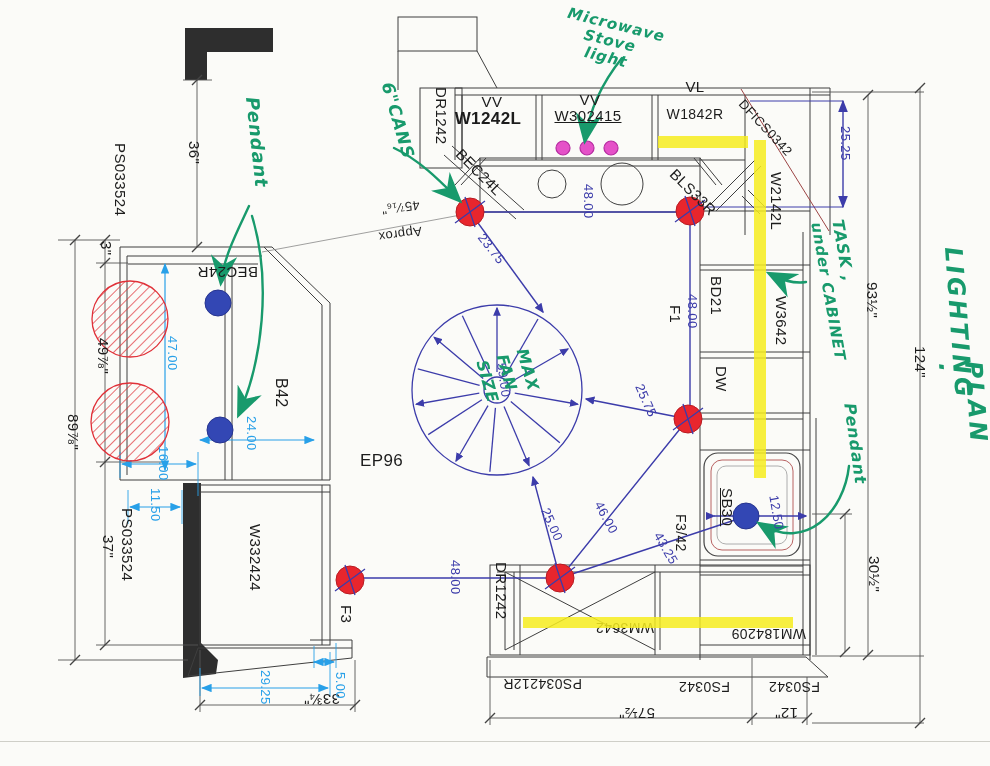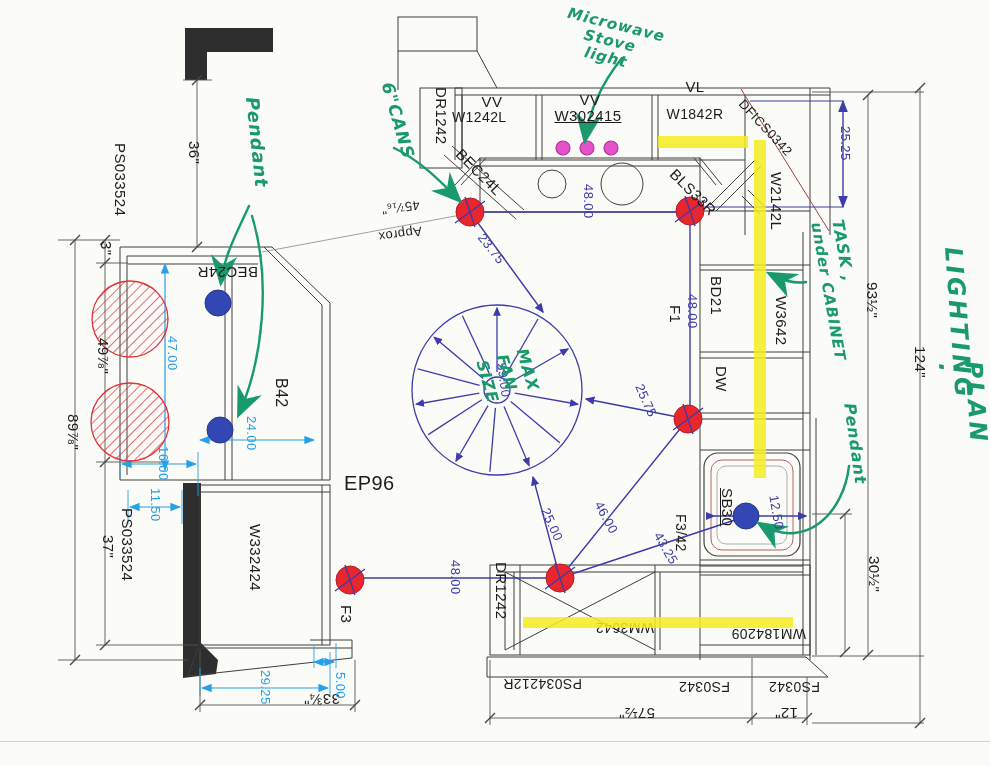--- a/index.html
+++ b/index.html
@@ -183,30 +183,30 @@
     <path d="M806,282 C793,284 782,280 770,274" marker-end="url(#mG)"></path>
     <path d="M849,466 C844,512 806,552 760,524" marker-end="url(#mG)"></path>
   </g>
 </svg>
 
 <div id="labels-layer">
       <div class="lbl cad" style="left: 128px; top: 143px; font-size: 15px; transform: rotate(90deg); transform-origin: left top;">PS033524</div>
       <div class="lbl cad" style="left: 202px; top: 141px; font-size: 15px; transform: rotate(90deg); transform-origin: left top;">36"</div>
       <div class="lbl cad" style="left: 180px; top: 263px; font-size: 15px; width: 78px; transform: rotate(180deg); transform-origin: center center;">BEC24R</div>
       <div class="lbl cad" style="left: 290px; top: 378px; font-size: 16px; transform: rotate(90deg); transform-origin: left top;">B42</div>
-      <div class="lbl cad" style="left: 344px; top: 452px; font-size: 20px; margin-top: 20px;">EP96</div>
+      <div class="lbl cad" style="left: 360px; top: 452px; font-size: 17px;">EP96</div>
       <div class="lbl cad" style="left: 263px; top: 524px; font-size: 15px; transform: rotate(90deg); transform-origin: left top;">W332424</div>
       <div class="lbl cad" style="left: 135px; top: 508px; font-size: 15px; transform: rotate(90deg); transform-origin: left top;">PS033524</div>
       <div class="lbl cad" style="left: 116px; top: 535px; font-size: 15px; transform: rotate(90deg); transform-origin: left top;">37"</div>
       <div class="lbl cad" style="left: 114px; top: 241px; font-size: 15px; transform: rotate(90deg); transform-origin: left top;">3"</div>
       <div class="lbl cad" style="left: 111px; top: 338px; font-size: 15px; transform: rotate(90deg); transform-origin: left top;">49⅞"</div>
       <div class="lbl cad" style="left: 81px; top: 414px; font-size: 15px; transform: rotate(90deg); transform-origin: left top;">89⅞"</div>
       <div class="lbl cad" style="left: 449px; top: 87px; font-size: 15px; transform: rotate(90deg); transform-origin: left top;">DR1242</div>
       <div class="lbl cad" style="left: 462px; top: 94px; font-size: 15px; width: 60px; text-align: center;">VV</div>
-      <div class="lbl cad" style="left: 452px; top: 110px; font-size: 14px; width: 72px; text-align: left;">W1242L</div>
+      <div class="lbl cad" style="left: 452px; top: 110px; font-size: 17px; width: 72px; text-align: center; font-weight: bold;">W1242L</div>
       <div class="lbl cad" style="left: 560px; top: 92px; font-size: 15px; width: 60px; text-align: center;">VV</div>
       <div class="lbl cad u" style="left: 536px; top: 108px; font-size: 15px; width: 104px; text-align: center;">W302415</div>
       <div class="lbl cad" style="left: 670px; top: 79px; font-size: 15px; width: 50px; text-align: center;">VL</div>
       <div class="lbl cad" style="left: 648px; top: 107px; font-size: 14px; width: 94px; text-align: center;">W1842R</div>
       <div class="lbl cad" style="left: 746px; top: 97px; font-size: 13px; transform: rotate(47deg); transform-origin: left top;">DFICS0342</div>
       <div class="lbl cad" style="left: 464px; top: 146px; font-size: 15px; transform: rotate(45deg); transform-origin: left top;">BEC24L</div>
       <div class="lbl cad" style="left: 678px; top: 166px; font-size: 15px; transform: rotate(45deg); transform-origin: left top;">BLS33R</div>
       <div class="lbl cad" style="left: 784px; top: 172px; font-size: 15px; transform: rotate(90deg); transform-origin: left top;">W2142L</div>
       <div class="lbl cad" style="left: 724px; top: 276px; font-size: 15px; transform: rotate(90deg); transform-origin: left top;">BD21</div>
       <div class="lbl cad" style="left: 683px; top: 305px; font-size: 15px; transform: rotate(90deg); transform-origin: left top;">F1</div>

